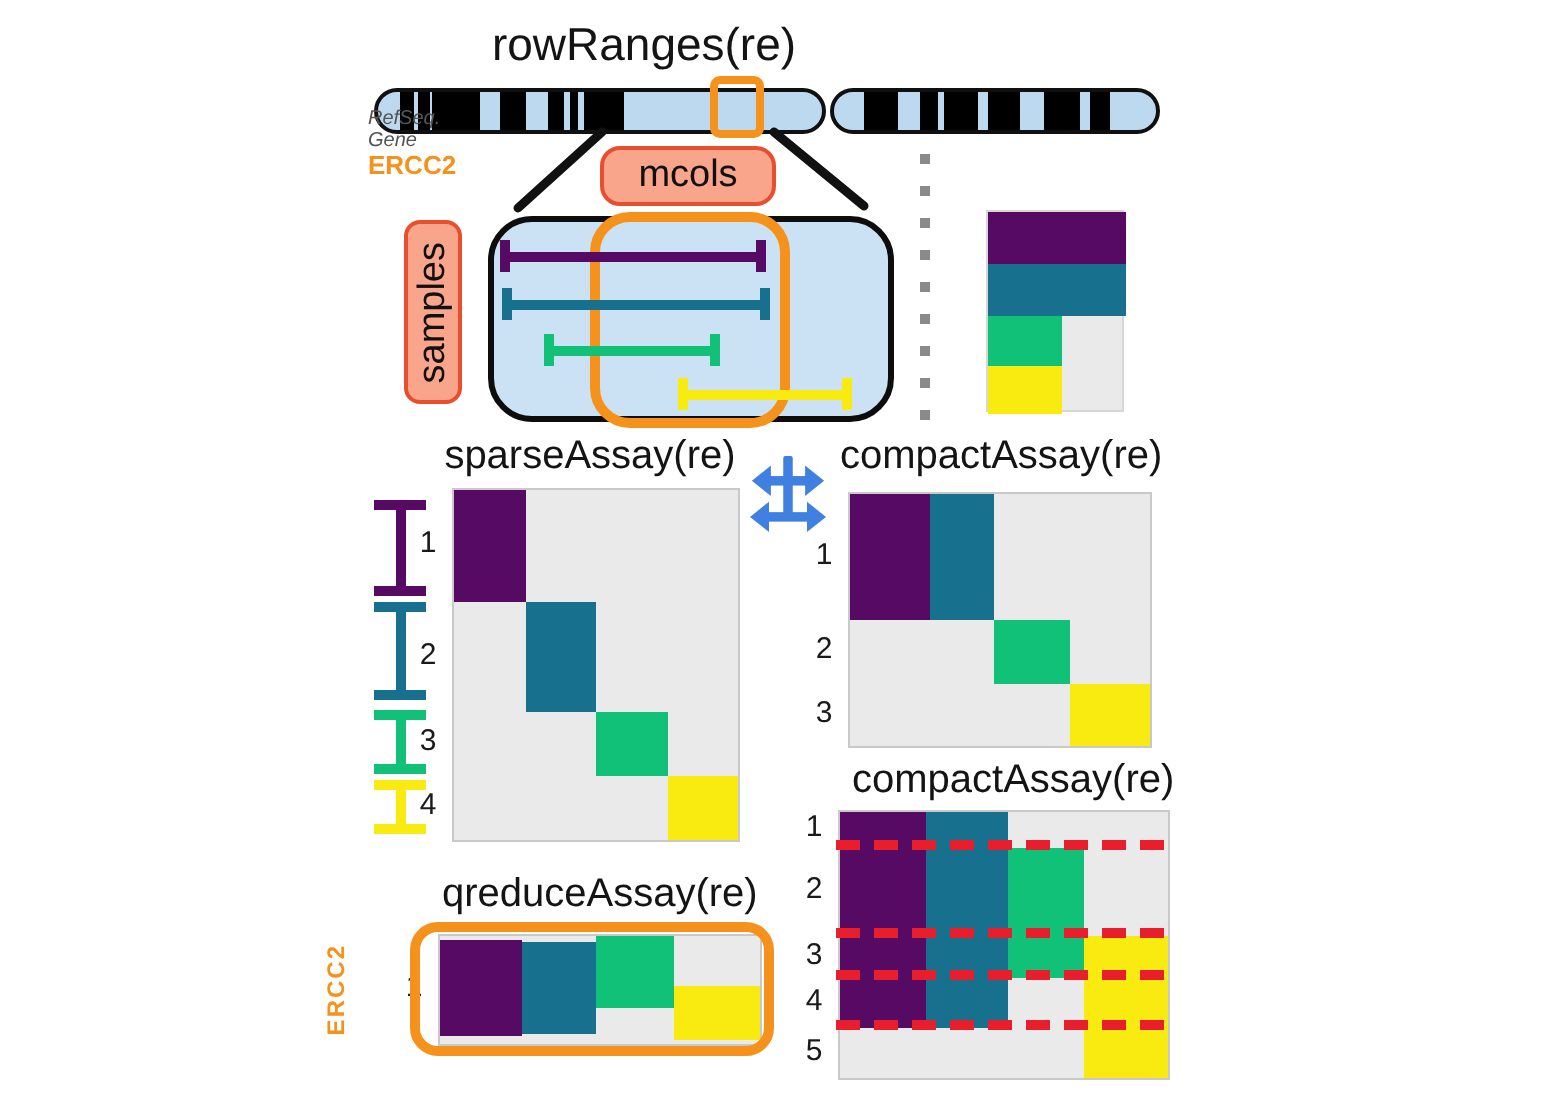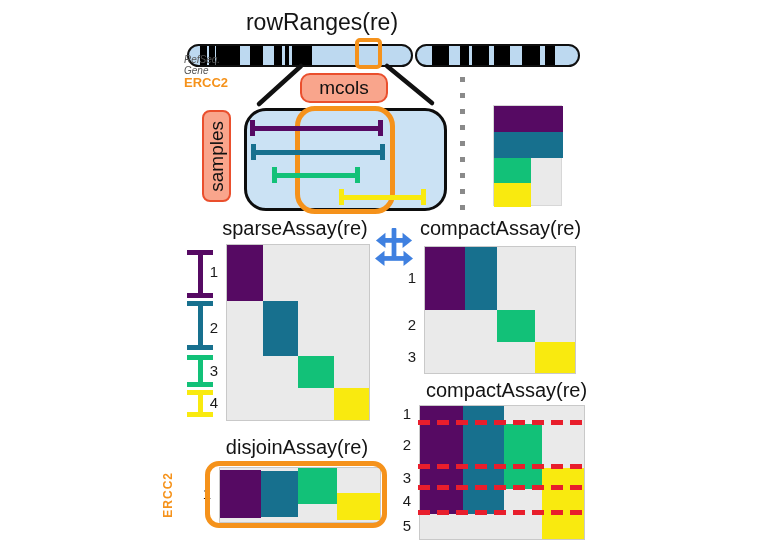--- a/index.html
+++ b/index.html
@@ -132,21 +132,21 @@
         <div class="mcell" style="left: 0px; top: 0px; height: 26px; width: 69px; background: rgb(86, 10, 99);"></div>
         <div class="mcell" style="left: 0px; top: 26px; height: 26px; width: 69px; background: rgb(23, 112, 142);"></div>
         <div class="mcell" style="left: 0px; top: 52px; height: 25px; width: 37px; background: rgb(18, 193, 120);"></div>
         <div class="mcell" style="left: 0px; top: 77px; height: 24px; width: 37px; background: rgb(249, 234, 15);"></div>
       </div>
     </div>
 
   <div class="ttl" style="left:215px;top:217px;width:160px;">sparseAssay(re)</div>
   <div class="ttl" style="left:420px;top:217px;width:158px;">compactAssay(re)</div>
   <div class="ttl" style="left:426px;top:379px;width:152px;">compactAssay(re)</div>
-  <div class="ttl" style="left:221px;top:436px;width:152px;">disjoinAssay(re)</div>
+  <div class="ttl" style="left:221px;top:436px;width:152px;">qreduceAssay(re)</div>
 
   <svg class="abs" style="left:375px;top:226px;" width="38" height="44" viewBox="0 0 40 46">
     <g fill="var(--arrow_blue)">
       <rect x="17.5" y="2" width="5" height="31" rx="1"></rect>
       <rect x="8" y="12.5" width="24" height="5"></rect>
       <polygon points="11,7 1,15 11,23"></polygon>
       <polygon points="29,7 39,15 29,23"></polygon>
       <rect x="6" y="31.5" width="28" height="5"></rect>
       <polygon points="10,26 0,34 10,42"></polygon>
       <polygon points="30,26 40,34 30,42"></polygon>

